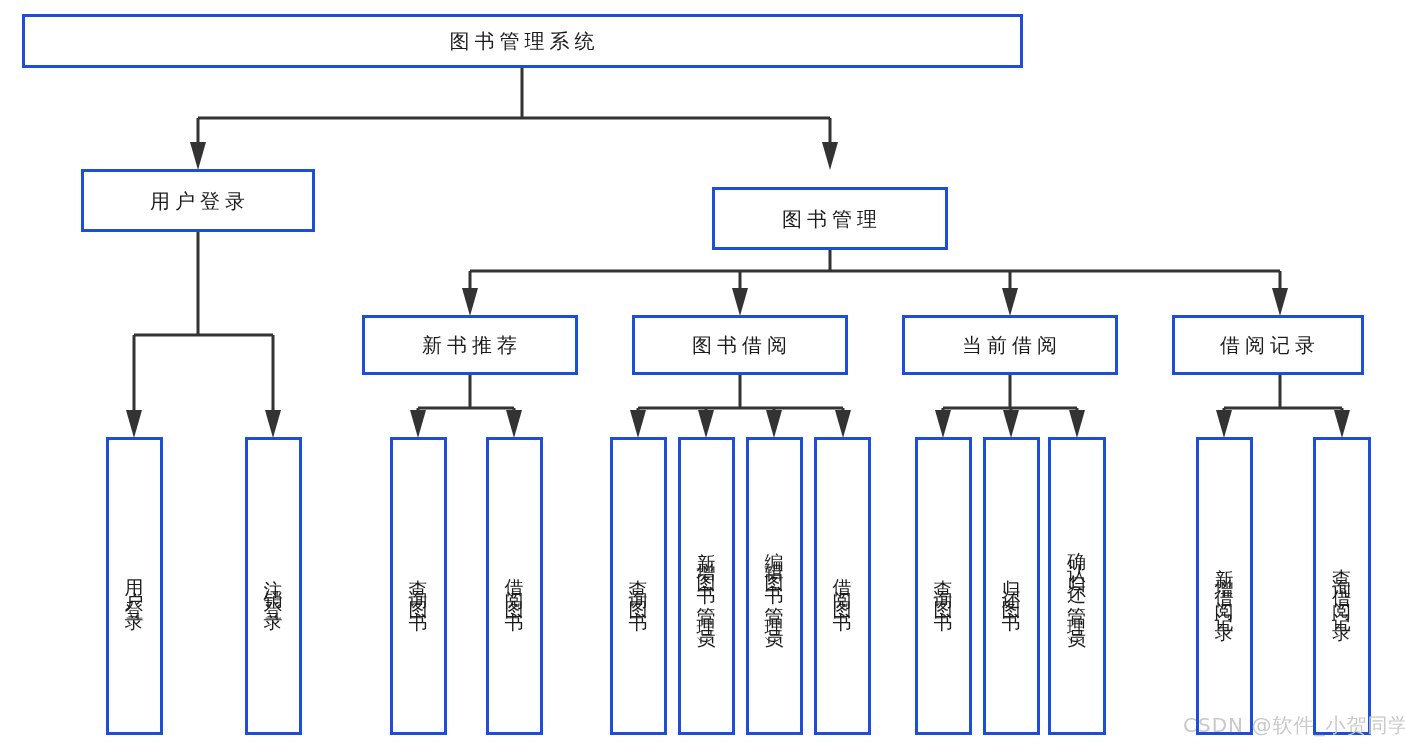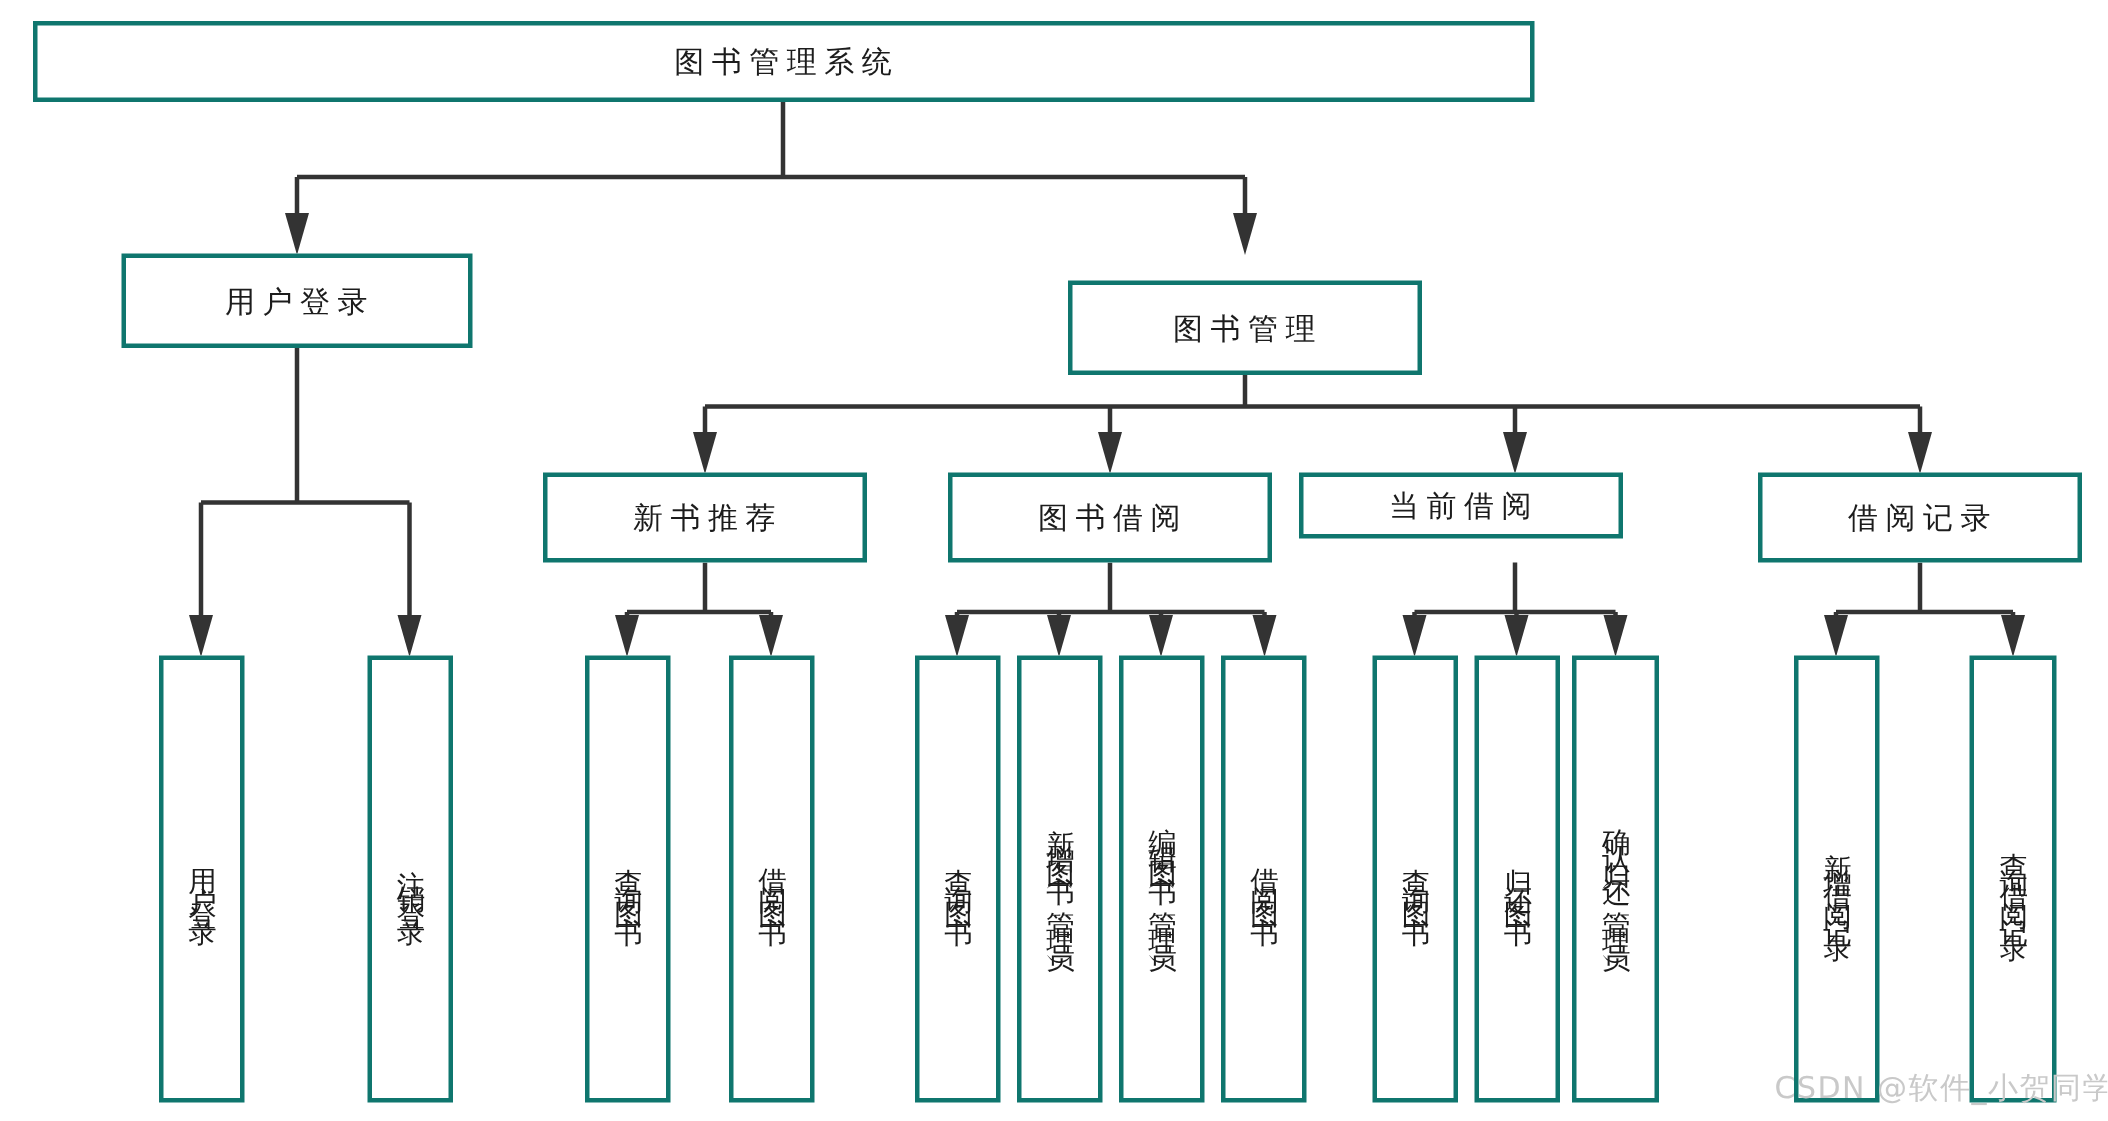--- a/index.html
+++ b/index.html
@@ -3,21 +3,21 @@
 <meta charset="utf-8">
 <style>
   html,body{margin:0;padding:0;background:#ffffff;}
   .stage{
     position:relative;width:1405px;height:747px;background:#ffffff;
     font-family:"DejaVu Sans","Liberation Sans",sans-serif;
     overflow:hidden;color:#1c1c1c;
   }
   .box{
     position:absolute;box-sizing:border-box;background:#ffffff;
-    border:3px solid #0f766e;display:flex;align-items:center;justify-content:center;
+    border:3px solid #1d4ed8;display:flex;align-items:center;justify-content:center;
     z-index:2;
   }
   .hlabel{
     font-size:20px;letter-spacing:5px;white-space:nowrap;line-height:1;
     transform:translateX(2px);
   }
   .vlabel{
     writing-mode:vertical-rl;text-orientation:mixed;
     font-size:19px;letter-spacing:11px;line-height:1.1;white-space:nowrap;
   }
@@ -82,24 +82,24 @@
   <div class="box" style="left:712px;top:187px;width:236px;height:63px">
     <span class="hlabel">图书管理</span>
   </div>
 
   <div class="box" style="left:362px;top:315px;width:216px;height:60px">
     <span class="hlabel">新书推荐</span>
   </div>
   <div class="box" style="left:632px;top:315px;width:216px;height:60px">
     <span class="hlabel">图书借阅</span>
   </div>
-  <div class="box" style="left:866px;top:315px;width:216px;height:44px">
+  <div class="box" style="left:902px;top:315px;width:216px;height:60px">
     <span class="hlabel">当前借阅</span>
   </div>
-  <div class="box" style="left:1172px;top:315px;width:216px;height:60px">
+  <div class="box" style="left:1172px;top:315px;width:192px;height:60px">
     <span class="hlabel">借阅记录</span>
   </div>
 
   <div class="box" style="left:106px;top:437px;width:57px;height:298px">
     <span class="vlabel">用户登录</span>
   </div>
   <div class="box" style="left:245px;top:437px;width:57px;height:298px">
     <span class="vlabel">注销登录</span>
   </div>
 

